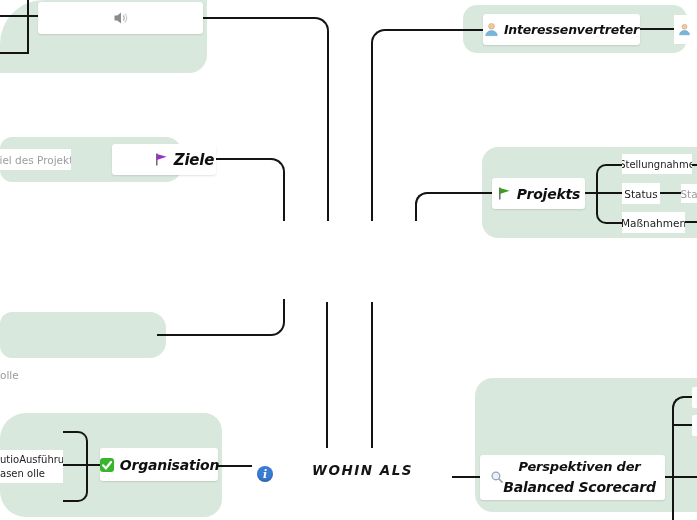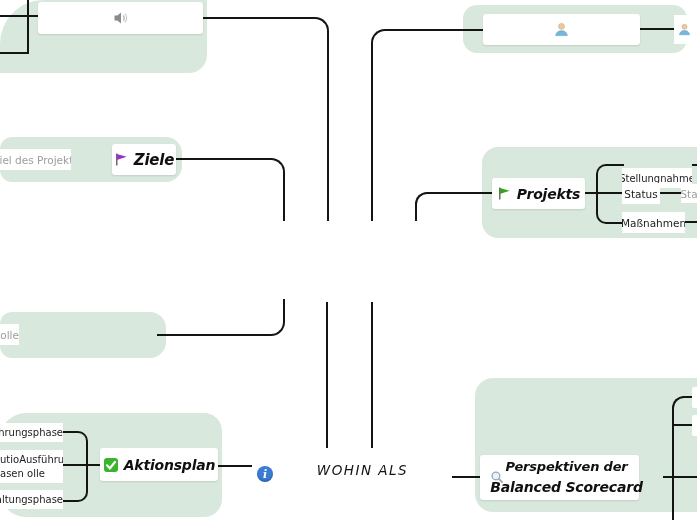--- a/index.html
+++ b/index.html
@@ -16,31 +16,31 @@
   .elbow.bl{border-bottom:2px solid #141414;border-left:2px solid #141414;border-bottom-left-radius:10px;}
   
   .node{position:absolute;background:#ffffff;z-index:3;display:flex;align-items:center;
         justify-content:center;gap:5px;border-radius:3px;box-shadow:0 1px 2px rgba(0,0,0,.12);}
   .node-label{font-style:italic;font-weight:bold;color:#101010;white-space:nowrap;letter-spacing:-.2px;}
   .icon{display:inline-flex;flex:0 0 auto;}
   
   .sub{position:absolute;background:#ffffff;z-index:3;display:flex;align-items:center;
        justify-content:center;font-size:10.5px;color:#1c1c1c;white-space:nowrap;overflow:hidden;}
   .sub.grey{color:#9c9c9c;}
-  .sub.cutright{justify-content:flex-end;}
+  .sub.cutright{justify-content:flex-start;margin-top:40px;}
   
   #central{position:absolute;left:237px;top:219px;width:221px;height:80px;background:#fff;
            border:3px solid #2b5050;z-index:3;display:flex;flex-direction:column;
            align-items:center;justify-content:center;}
   #central .cline{font-weight:bold;font-size:21px;line-height:1.32;color:#1f8a4d;
            text-decoration:underline;text-decoration-thickness:2px;text-underline-offset:3px;}
   
   #wohin{position:absolute;left:300px;top:447px;width:125px;height:46px;z-index:3;display:flex;
          flex-direction:column;align-items:center;justify-content:center;}
-  #wohin .wline{font-style:italic;font-weight:normal;font-size:13.5px;letter-spacing:1.5px;
+  #wohin .wline{font-style:italic;font-weight:bold;font-size:13.5px;letter-spacing:1.5px;
          color:#141414;line-height:1.55;white-space:nowrap;text-align:right;}
   
   #info-ic{position:absolute;left:257px;top:466px;width:16px;height:16px;border-radius:50%;
            background:#3a7bd5;color:#fff;z-index:3;display:flex;align-items:center;justify-content:center;
            font-family:"DejaVu Serif",serif;font-style:italic;font-weight:bold;font-size:11px;
            box-shadow:inset 0 -2px 2px rgba(0,0,0,.18);}
   .sliver{position:absolute;background:#ffffff;z-index:3;border-radius:2px 0 0 2px;}
 </style>
 </head>
 <body>
@@ -90,61 +90,62 @@
   <div class="node" style="left:38px;top:2px;width:165px;height:32px;">
     <span class="icon">
       <svg width="16" height="16" viewBox="0 0 16 16">
           <path d="M1.5 5.5h2.8L8 2.6v10.8L4.3 10.5H1.5z" fill="#8a8a8a"></path>
           <path d="M10 5.4a3.4 3.4 0 010 5.2" stroke="#b3b3b3" stroke-width="1.3" fill="none"></path>
           <path d="M11.7 3.6a5.8 5.8 0 010 8.8" stroke="#c9c9c9" stroke-width="1.2" fill="none"></path>
         </svg>
     </span>
   </div>
 
-  <div class="node" style="left:112px;top:144px;width:64px;height:31px;">
+  <div class="node" style="left:112px;top:144px;width:64px;height:31px;padding-left:40px;">
     <span class="icon">
       <svg width="15" height="15" viewBox="0 0 16 16">
           <path d="M3 1.5v13" stroke="#555" stroke-width="1.4"></path>
           <path d="M3 2l10.5 3L3 8.4z" fill="#9b30c9"></path>
         </svg>
     </span>
     <span class="node-label" style="font-size:15px;">Ziele</span>
   </div>
 
   <div class="node" style="left:483px;top:14px;width:157px;height:31px;">
     <span class="icon">
       <svg width="15" height="15" viewBox="0 0 16 16">
           <circle cx="8" cy="4.6" r="3.1" fill="#f2c79a" stroke="#c9a077" stroke-width="0.6"></circle>
           <path d="M1.8 14.5c.4-3.6 3-5.3 6.2-5.3s5.8 1.7 6.2 5.3z" fill="#74b6dd" stroke="#5a9cc4" stroke-width="0.6"></path>
         </svg>
     </span>
+    <span class="node-label" style="font-size:12.5px;">Interessenvertreter</span>
   </div>
 
   <div class="node" style="left:492px;top:178px;width:93px;height:31px;">
     <span class="icon">
       <svg width="15" height="15" viewBox="0 0 16 16">
           <path d="M3 1.5v13" stroke="#555" stroke-width="1.4"></path>
           <path d="M3 2l10.5 3L3 8.4z" fill="#3a9e1e"></path>
         </svg>
     </span>
     <span class="node-label" style="font-size:14px;">Projekts</span>
   </div>
 
 
   <div class="node" style="left:100px;top:448px;width:118px;height:33px;">
     <span class="icon">
       <svg width="16" height="16" viewBox="0 0 16 16">
           <rect x="1" y="1" width="14" height="14" rx="3" fill="#38b52c"></rect>
           <path d="M4 8.3l2.9 3L12 5" stroke="#fff" stroke-width="2.2" fill="none" stroke-linecap="round"></path>
         </svg>
     </span>
-    <span class="node-label" style="font-size:14px;">Aktionsplan</span>
-  </div>
-
-  <div class="node" style="left:480px;top:455px;width:159px;height:45px;flex-direction:column;gap:0;padding-left:14px;box-sizing:border-box;">
+    <span class="node-label" style="font-size:14px;">Organisation</span>
+  </div>
+
+  <div class="node" style="left:480px;top:455px;width:185px;height:45px;flex-direction:column;gap:0;padding-left:14px;box-sizing:border-box;">
     <span class="icon" style="position:absolute;left:10px;top:15px;">
       <svg width="15" height="15" viewBox="0 0 16 16">
           <circle cx="6.3" cy="6.3" r="4.1" fill="#eaf1fa" stroke="#9aa7b8" stroke-width="1.4"></circle>
           <path d="M9.5 9.5l3.4 3.4" stroke="#9aa7b8" stroke-width="1.8" stroke-linecap="round"></path>
         </svg>
     </span>
     <span class="node-label" style="font-size:13px;line-height:1.45;">Perspektiven der</span>
     <span class="node-label" style="font-size:14px;line-height:1.45;">Balanced Scorecard</span>
   </div>
 
@@ -154,21 +155,21 @@
 
   <div id="info-ic">i</div>
 
   <div class="sub grey" style="left:0;top:149px;width:71px;height:21px;">
       <span>Ziel des Projekts</span>
     </div>
   <div class="sub grey cutright" style="left:0;top:324px;width:19px;height:21px;">
       <span>olle</span>
     </div>
 
-  <div class="sub" style="left:622px;top:168px;width:70px;height:20px;font-size:10px;">
+  <div class="sub" style="left:622px;top:154px;width:70px;height:20px;font-size:10px;">
       <span>Stellungnahme</span>
     </div>
   <div class="sub" style="left:622px;top:183px;width:38px;height:21px;">
       <span>Status</span>
     </div>
   <div class="sub grey" style="left:681px;top:184px;width:16px;height:19px;">
       <span>Sta</span>
     </div>
   <div class="sub" style="left:622px;top:212px;width:63px;height:21px;">
       <span>Maßnahmen</span>

